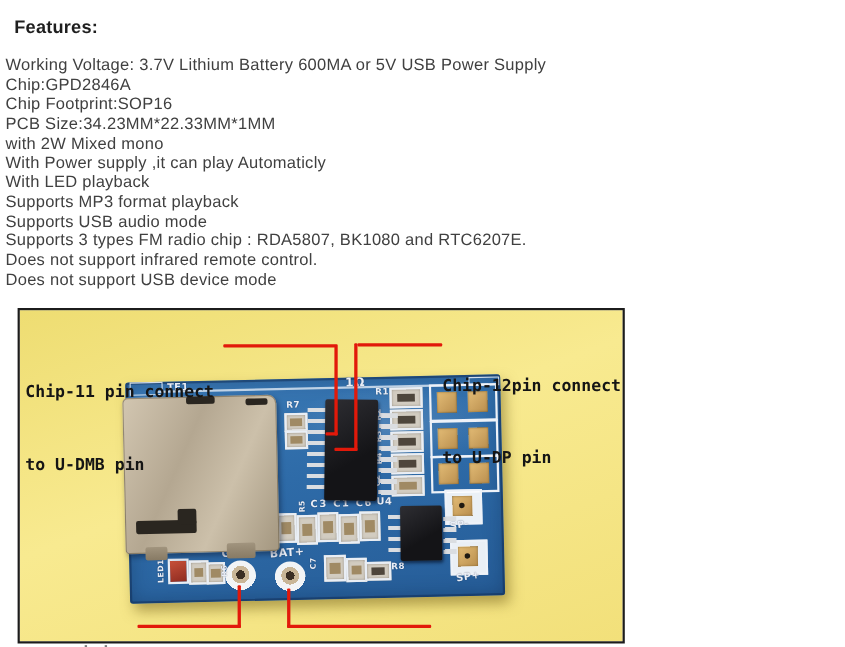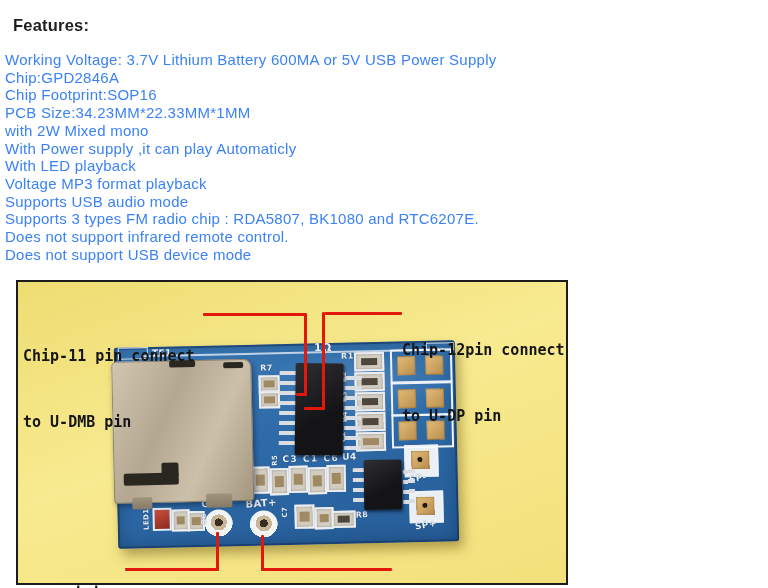--- a/index.html
+++ b/index.html
@@ -1,21 +1,21 @@
 <!DOCTYPE html>
 <html><head>
 <meta charset="utf-8">
 <style>
   html,body{margin:0;padding:0;background:#ffffff;}
   .page{position:relative;width:768px;height:588px;background:#ffffff;overflow:hidden;
         font-family:"Liberation Sans",sans-serif;padding-left:24px;}
   .features-heading{position:absolute;left:13px;top:16px;margin:0;font-size:16.5px;
         font-weight:bold;color:#1f1f1f;letter-spacing:.2px;}
   .features-list{position:absolute;left:5px;top:51px;width:740px;}
-  .feature-line{font-size:15px;line-height:17.7px;color:#3b82f6;letter-spacing:.25px;white-space:nowrap;}
+  .feature-line{font-size:15px;line-height:17.7px;color:#404040;letter-spacing:.25px;white-space:nowrap;}
 
   
   .photo-frame{position:absolute;left:16px;top:280px;width:548px;height:301px;
         border:2px solid #1c1c1c;
         background:linear-gradient(160deg,#eedd72 0%,#f8ea90 45%,#f2e07a 100%);}
   .ann{position:absolute;font-family:"DejaVu Sans Mono","Liberation Mono",monospace;
         font-size:15px;line-height:22px;color:#151515;z-index:31;white-space:pre;font-weight:bold;}
   .redline{position:absolute;background:#e2190a;z-index:30;border-radius:1px;}
 
   
@@ -60,21 +60,21 @@
   <h2 class="features-heading">Features:</h2>
 
   <div class="features-list">
       <div class="feature-line">Working Voltage: 3.7V Lithium Battery 600MA or 5V USB Power Supply</div>
       <div class="feature-line">Chip:GPD2846A</div>
       <div class="feature-line">Chip Footprint:SOP16</div>
       <div class="feature-line">PCB Size:34.23MM*22.33MM*1MM</div>
       <div class="feature-line">with 2W Mixed mono</div>
       <div class="feature-line">With Power supply ,it can play Automaticly</div>
       <div class="feature-line">With LED playback</div>
-      <div class="feature-line">Voltage MP3 format playback</div>
+      <div class="feature-line">Supports MP3 format playback</div>
       <div class="feature-line">Supports USB audio mode</div>
       <div class="feature-line">Supports 3 types FM radio chip : RDA5807, BK1080 and RTC6207E.</div>
       <div class="feature-line">Does not support infrared remote control.</div>
       <div class="feature-line">Does not support USB device mode</div>
     </div>
 
   <div class="photo-frame">
 
     <div class="board">
       <div class="sheen"></div>

